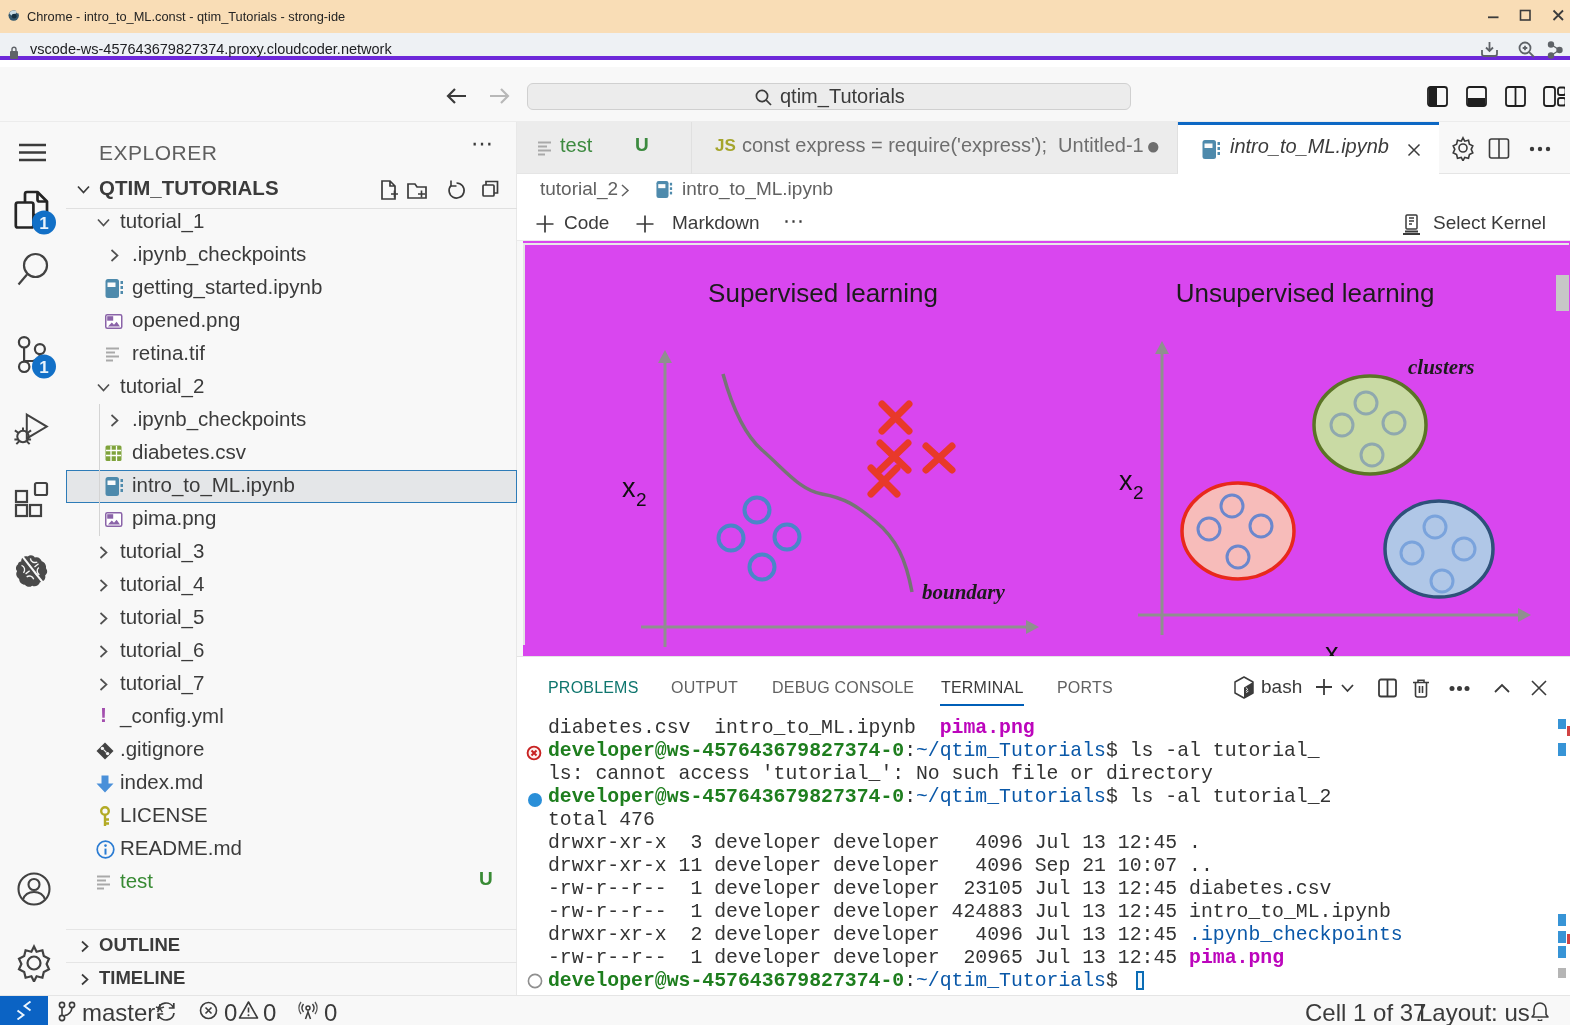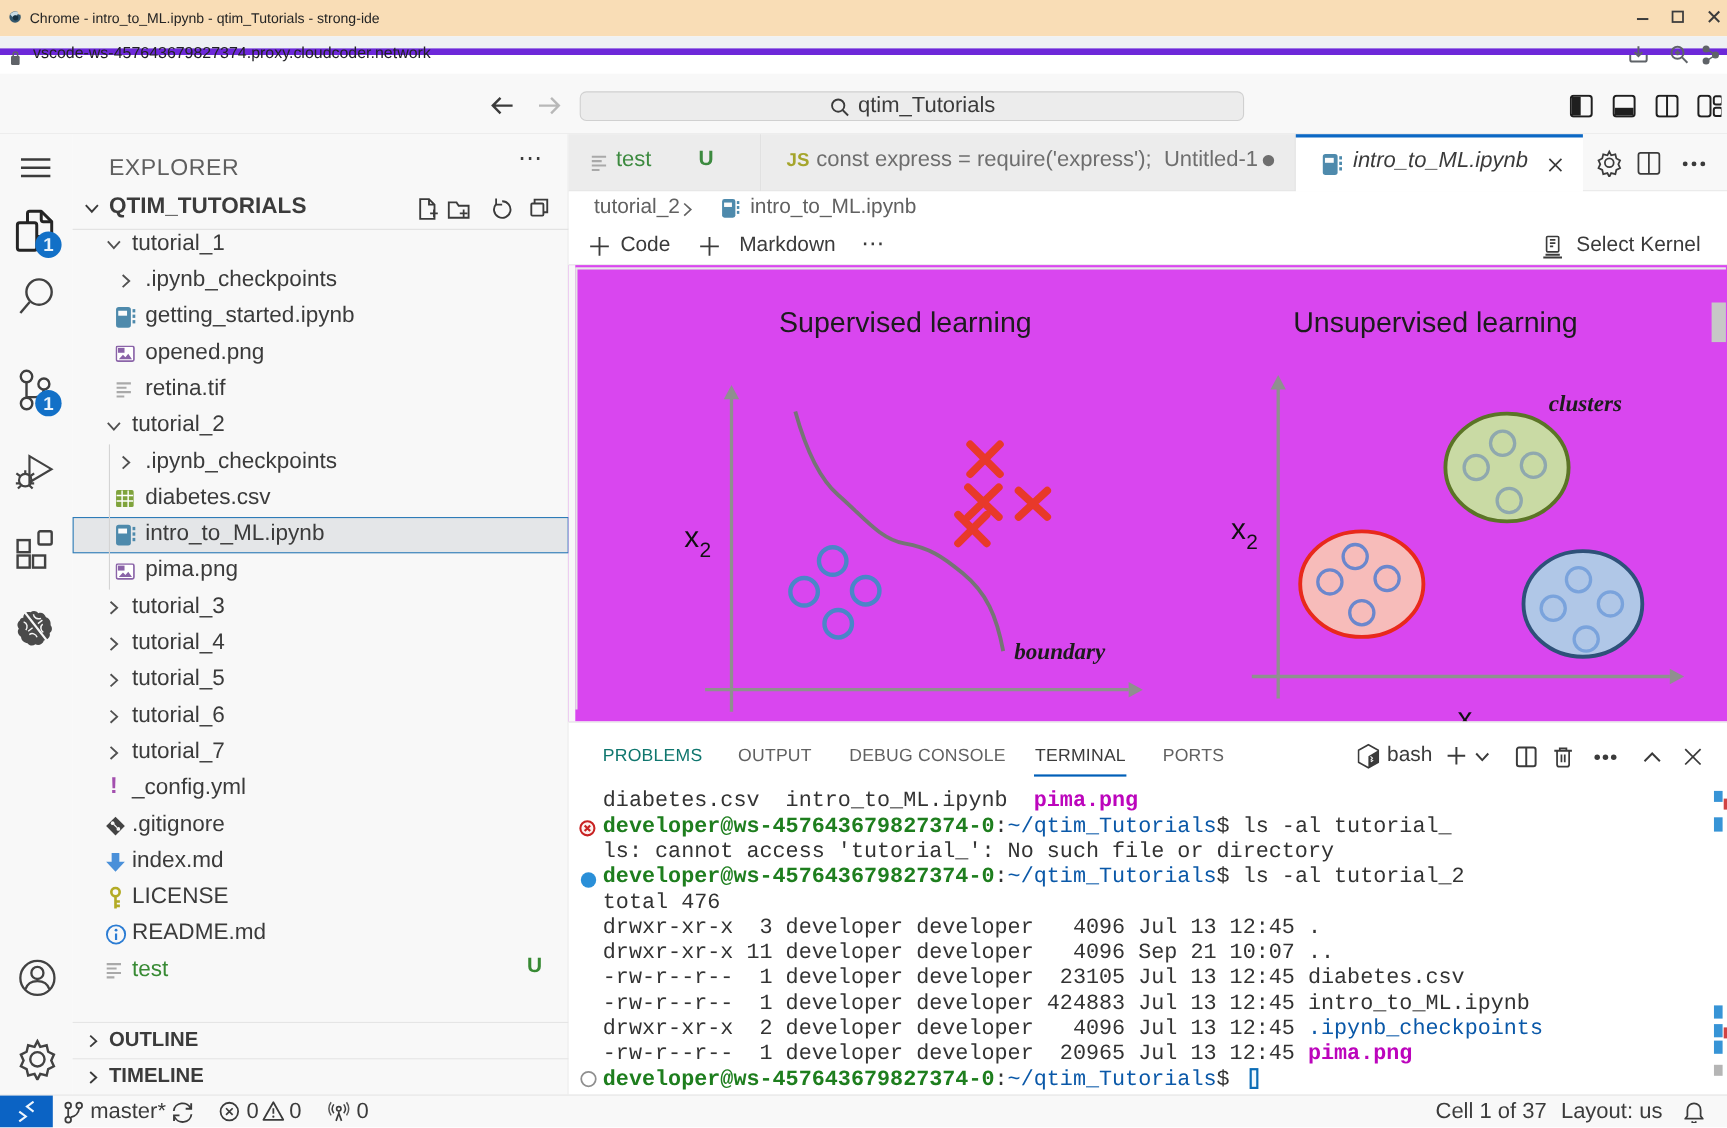--- a/index.html
+++ b/index.html
@@ -3,22 +3,22 @@
 <meta charset="utf-8">
 <style>
   * { margin:0; padding:0; box-sizing:border-box; }
   html,body { width:1570px; height:1025px; overflow:hidden; background:#fff;
     font-family:"Liberation Sans", sans-serif; }
   .abs { position:absolute; }
   #root { position:relative; width:1570px; height:1025px; }
   
   #cbar { left:0; top:0; width:1570px; height:33px; background:#f9ddb6; color:#282828;
     font-size:15px; }
-  #curl { left:0; top:33px; width:1570px; height:17px; background:#eef1f4;
-    border-bottom:6px solid #6d28d9; color:#202124; font-size:16px;text-align:right; }
+  #curl { left:0; top:33px; width:1570px; height:27px; background:#eef1f4;
+    border-bottom:4px solid #6d28d9; color:#202124; font-size:16px;text-align:right; }
   
   #vtitle { left:0; top:67px; width:1570px; height:55px; background:#f8f8f8; border-bottom:1px solid #ececec; }
   #searchbox { left:527px; top:16px; width:604px; height:27px; background:#ececec;
     border:1px solid #d0d0d0; border-radius:6px; color:#3b3b3b; font-size:20px; }
   
   #abar { left:0; top:122px; width:66px; height:873px; background:#f8f8f8; }
   
   #sidebar { left:66px; top:122px; width:451px; height:873px; background:#f8f8f8;
     color:#3b3b3b; font-size:20px; border-right:1px solid #e8e8e8; }
   .trow { position:absolute; left:0; width:451px; height:33px; }
@@ -33,21 +33,21 @@
   
   #panel { left:517px; top:656px; width:1053px; height:339px; background:#fff;
     border-top:1px solid #e5e5e5; }
   #term { position:absolute; left:31px; top:60px; font-family:"Liberation Mono", monospace;
     font-size:19.8px; line-height:23px; color:#333333; }
   #term .gr { color:#1e7e1e; font-weight:bold; }
   #term .bl { color:#0a58a8; font-weight:normal; }
   #term .mg { color:#bc05bc; font-weight:bold; }
   
   #sbar { left:0; top:995px; width:1570px; height:30px; background:#f8f8f8;
-    border-top:1px solid #e5e5e5; color:#3b3b3b; font-size:20px; }
+    border-top:1px solid #e5e5e5; color:#3b3b3b; font-size:24px; }
 </style>
 </head>
 <body>
 <svg width="0" height="0" style="position:absolute">
   <defs>
     <g id="cvd">
         <path d="M2 4.5 l5.5 6 5.5-6" stroke="#515151" stroke-width="1.7" fill="none"></path>
       </g>
     <g id="cvr">
         <path d="M4.5 2 l6 5.5 -6 5.5" stroke="#515151" stroke-width="1.7" fill="none"></path>
@@ -92,21 +92,21 @@
   </defs>
 </svg>
 <div id="root">
   <div class="abs" id="cbar">
     <svg class="abs" style="left:8px;top:10px" width="12" height="11" viewBox="0 0 12 11">
       <circle cx="5.7" cy="5.5" r="5.2" fill="#33566b"></circle>
       <path d="M1.2 3.2 A 5.2 5.2 0 0 1 9 1.6 L 7 4.6 A 2.8 2.8 0 0 0 3.4 5.4 Z" fill="#c8dbe4"></path>
       <circle cx="6.2" cy="6.2" r="2.4" fill="#16303f"></circle>
       <circle cx="9.8" cy="1.8" r="1.6" fill="#f9ddb6"></circle>
     </svg>
-    <div class="abs" style="left:27px;top:9px;font-size:12.8px;color:#242424">Chrome - intro_to_ML.ipynb - qtim_Tutorials - strong-ide</div>
+    <div class="abs" style="left:27px;top:9px;font-size:12.8px;color:#242424">Chrome - intro_to_ML.const - qtim_Tutorials - strong-ide</div>
     <svg class="abs" style="left:1488px;top:8px" width="77" height="16" viewBox="0 0 77 16">
       <rect x="0" y="8.4" width="10.5" height="1.8" fill="#3c3c3c"></rect>
       <rect x="32.5" y="2.5" width="9.5" height="9.5" fill="none" stroke="#3c3c3c" stroke-width="1.6"></rect>
       <path d="M65.5 2.5 L75 12 M75 2.5 L65.5 12" stroke="#3c3c3c" stroke-width="1.8" fill="none"></path>
     </svg>
   </div>
   <div class="abs" id="curl">
     <svg class="abs" style="left:10px;top:13px" width="8" height="13" viewBox="0 0 8 13">
       <rect x="0" y="5" width="8" height="8" rx="1" fill="#5f6368"></rect>
       <path d="M2 5 V3.2 a2 2 0 0 1 4 0 V5" fill="none" stroke="#5f6368" stroke-width="1.4"></path>

